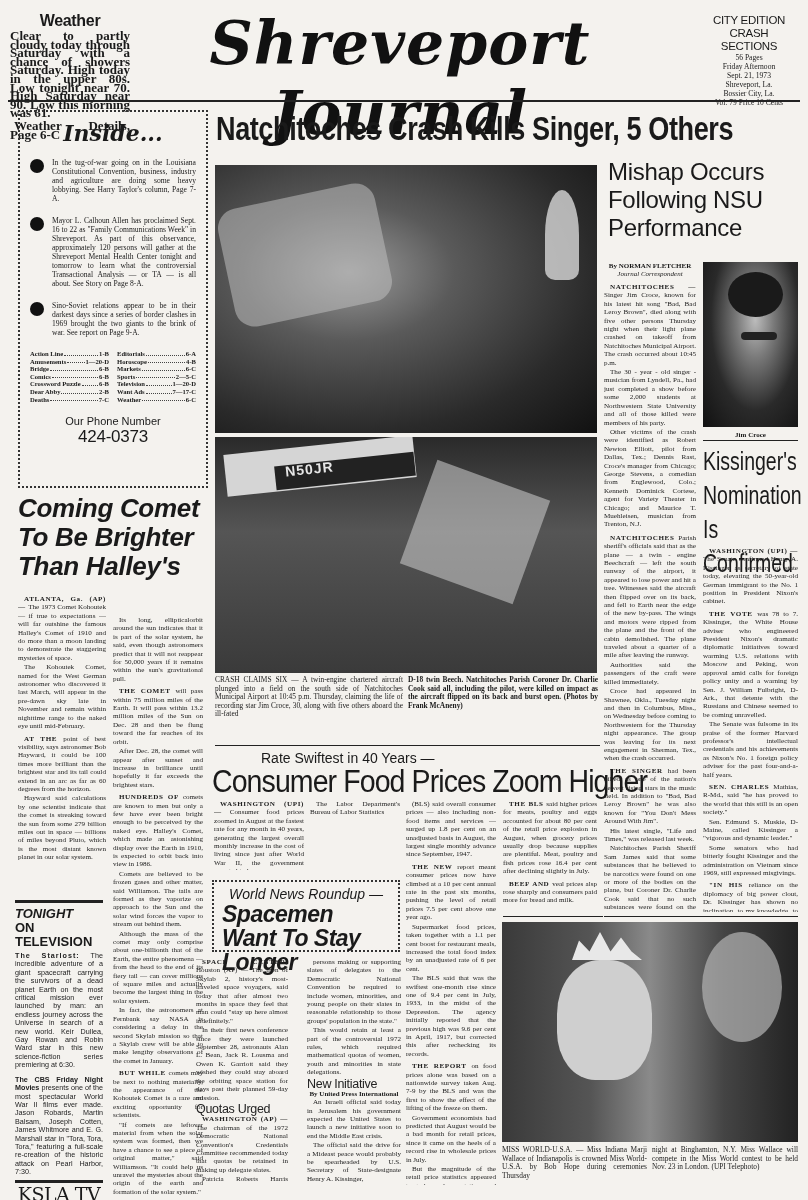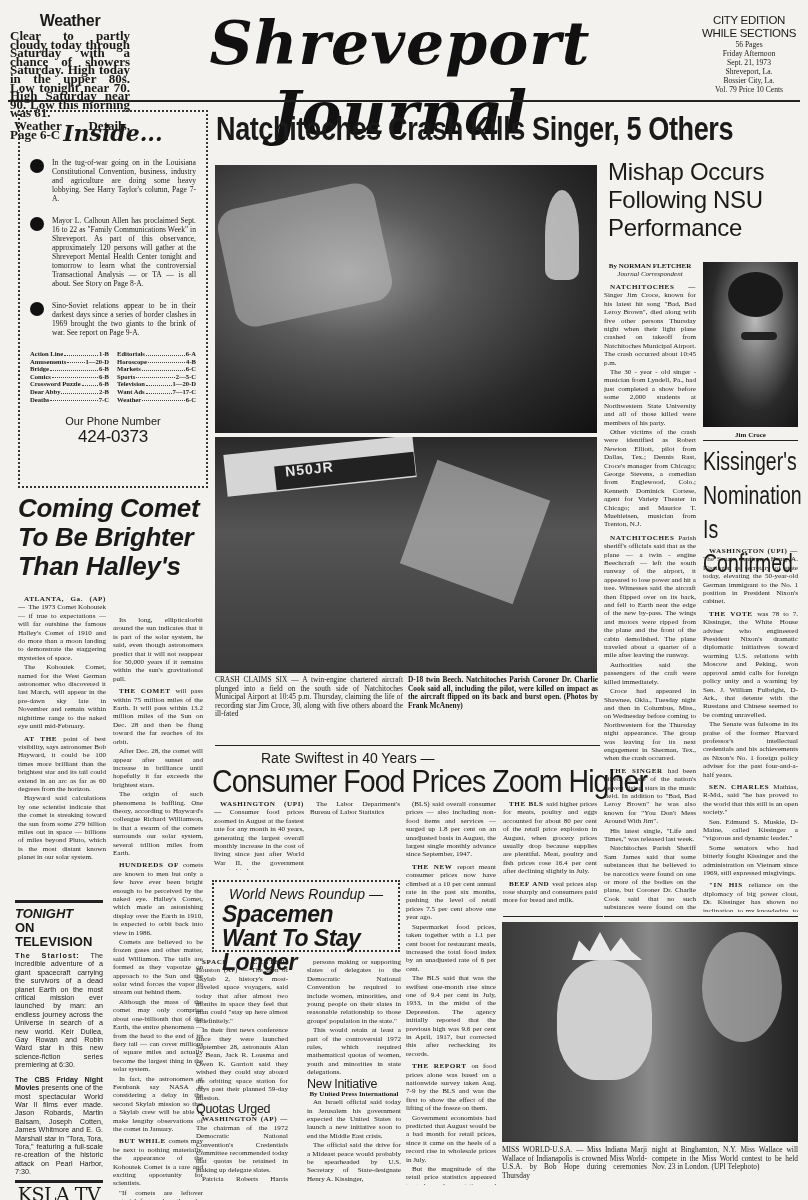--- a/index.html
+++ b/index.html
@@ -51,21 +51,21 @@
 <div class="abs" style="left:10px;top:12px;width:120px;height:86px;">
   <div class="weather-title">Weather</div>
   <div class="weather-text" style="margin-top:2px;">Clear to partly cloudy today through Saturday with a chance of showers Saturday. High today in the upper 80s. Low tonight near 70. High Saturday near 90. Low this morning was 61.</div>
   <div class="weather-text" style="margin-top:4px;text-indent:4px;">Weather Details, Page 6-C</div>
 </div>
 
 <div class="abs masthead-title" style="left:140px;top:8px;width:520px;">Shreveport Journal</div>
 
 <div class="abs" style="left:700px;top:14px;width:98px;">
   <div class="edition">CITY EDITION</div>
-  <div class="edition">WHILE SECTIONS</div>
+  <div class="edition">CRASH SECTIONS</div>
   <div class="edition-small">56 Pages</div>
   <div class="edition-small">Friday Afternoon</div>
   <div class="edition-small">Sept. 21, 1973</div>
   <div class="edition-small">Shreveport, La.</div>
   <div class="edition-small">Bossier City, La.</div>
   <div class="edition-small">Vol. 79   Price 10 Cents</div>
 </div>
 
 <div class="rule" style="left:8px;top:100px;width:792px;height:2px;"></div>
 
@@ -231,21 +231,20 @@
 <div class="abs body-text" style="left:18px;top:595px;width:88px;height:298px;overflow:hidden;">
   <p><span class="lead">ATLANTA, Ga. (AP) — </span><span>The 1973 Comet Kohoutek — if true to expectations — will far outshine the famous Halley's Comet of 1910 and do more than a moon landing to demonstrate the staggering mysteries of space.</span></p>
   <p><span>The Kohoutek Comet, named for the West German astronomer who discovered it last March, will appear in the pre-dawn sky late in November and remain within nighttime range to the naked eye until mid-February.</span></p>
   <p style="margin-top:4px;"><span class="lead">AT THE </span><span>point of best visibility, says astronomer Bob Hayward, it could be 100 times more brilliant than the brightest star and its tail could extend in an arc as far as 60 degrees from the horizon.</span></p>
   <p><span>Hayward said calculations by one scientist indicate that the comet is streaking toward the sun from some 279 billion miles out in space — billions of miles beyond Pluto, which is the most distant known planet in our solar system.</span></p>
 </div>
 <div class="abs body-text" style="left:113px;top:616px;width:90px;height:600px;overflow:hidden;">
   <p><span>Its long, ellipticalorbit around the sun indicates that it is part of the solar system, he said, even though astronomers predict that it will not reappear for 50,000 years if it remains within the sun's gravitational pull.</span></p>
   <p style="margin-top:4px;"><span class="lead">THE COMET </span><span>will pass within 75 million miles of the Earth. It will pass within 13.2 million miles of the Sun on Dec. 28 and then be flung toward the far reaches of its orbit.</span></p>
   <p><span>After Dec. 28, the comet will appear after sunset and increase in brilliance until hopefully it far exceeds the brightest stars.</span></p>
-  <p><span>The origin of such phenomena is baffling. One theory, according to Hayward's colleague Richard Williamson, is that a swarm of the comets surrounds our solar system, several trillion miles from Earth.</span></p>
   <p style="margin-top:4px;"><span class="lead">HUNDREDS OF </span><span>comets are known to men but only a few have ever been bright enough to be perceived by the naked eye. Halley's Comet, which made an astonishing display over the Earth in 1910, is expected to orbit back into view in 1986.</span></p>
   <p><span>Comets are believed to be frozen gases and other matter, said Williamon. The tails are formed as they vaporize on approach to the Sun and the solar wind forces the vapor to stream out behind them.</span></p>
   <p><span>Although the mass of the comet may only comprise about one-billionth that of the Earth, the entire phenomena —from the head to the end of its fiery tail — can cover millions of square miles and actually become the largest thing in the solar system.</span></p>
   <p><span>In fact, the astronomers at Fernbank say NASA is considering a delay in the second Skylab mission so that a Skylab crew will be able to make lengthy observations of the comet in January.</span></p>
   <p style="margin-top:4px;"><span class="lead">BUT WHILE </span><span>comets may be next to nothing materially, the appearance of the Kohoutek Comet is a rare and exciting opportunity for scientists.</span></p>
   <p><span>"If comets are leftover material from when the solar system was formed, then we have a chance to see a piece of original matter," said Williamson. "It could help us unravel the mysteries about the origin of the earth and formation of the solar system."</span></p>
 </div>
 
 <div class="rule" style="left:15px;top:900px;width:88px;height:3px;"></div>
 <div class="abs" style="left:15px;top:907px;width:88px;height:275px;">

